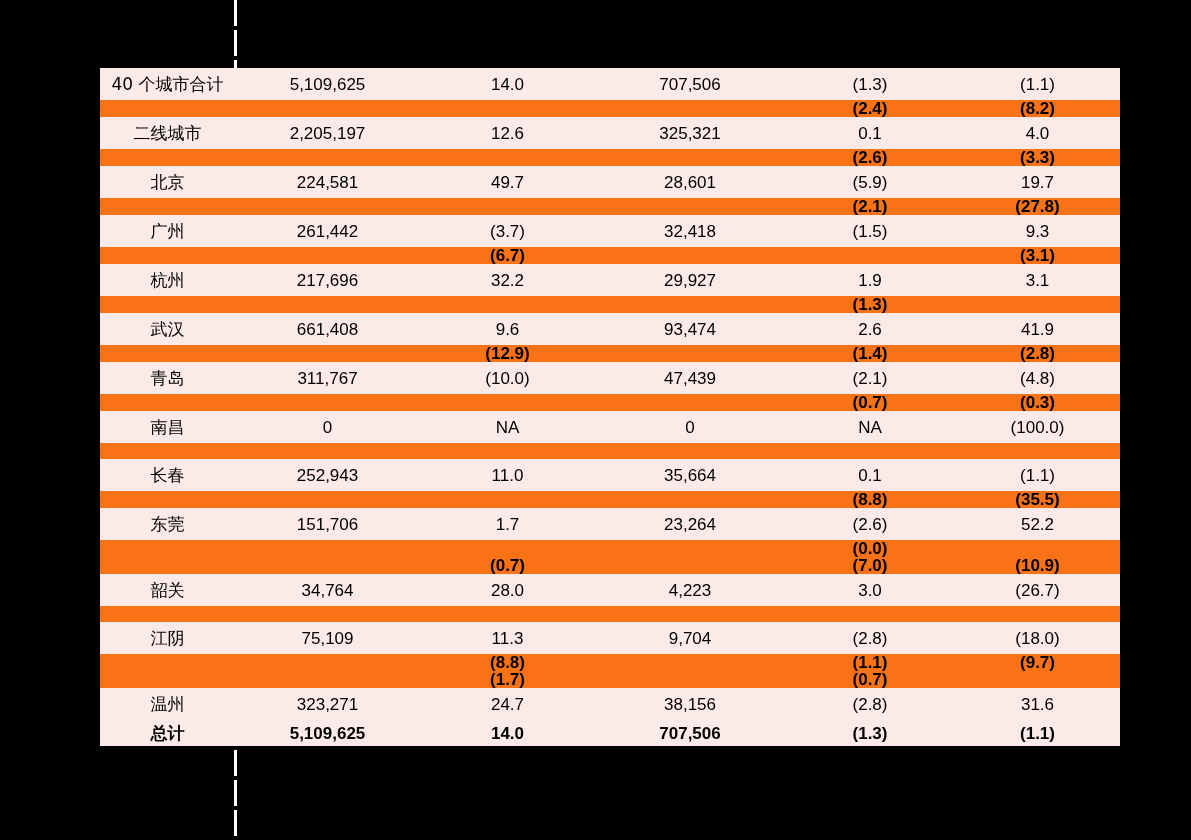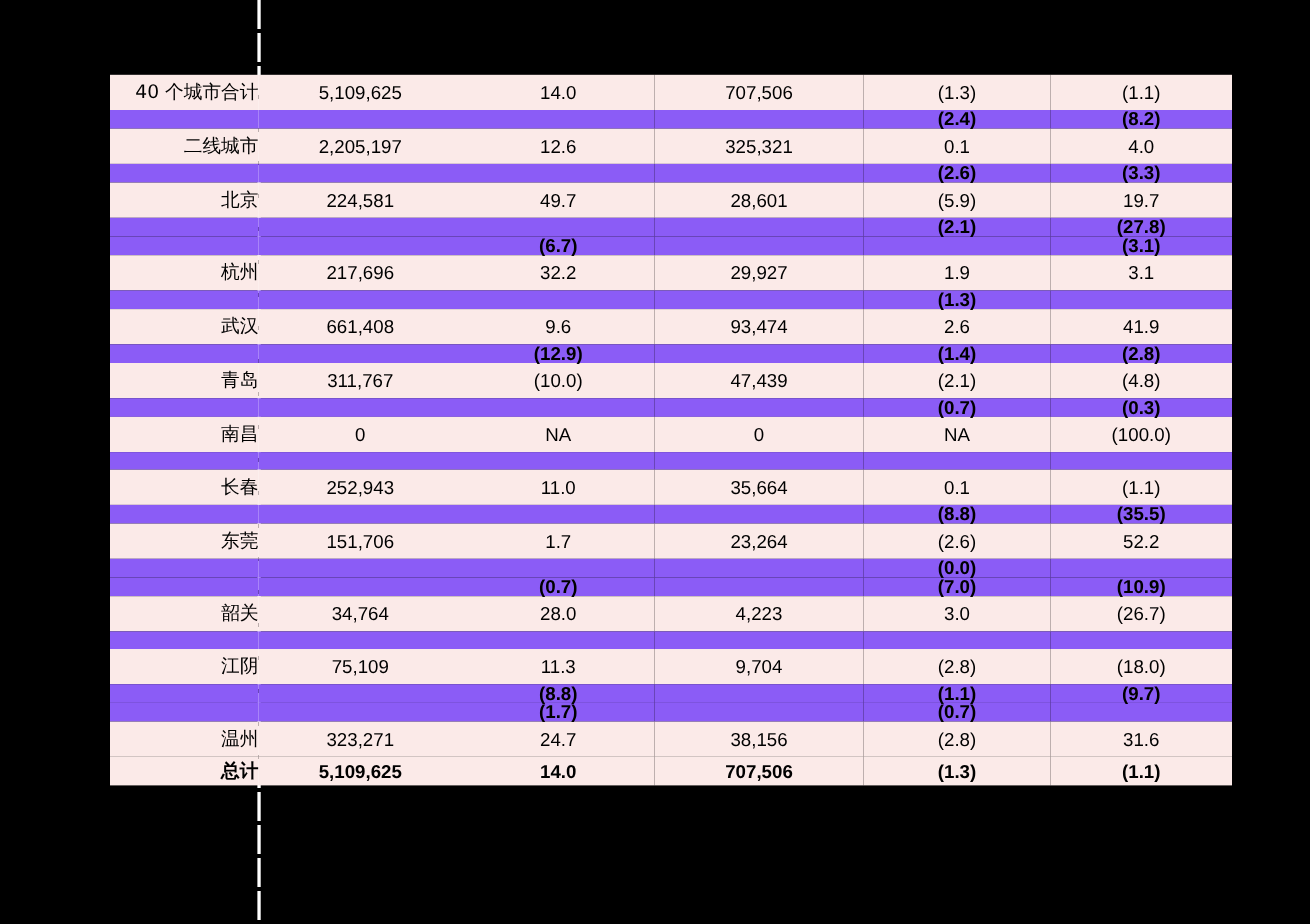--- a/index.html
+++ b/index.html
@@ -52,25 +52,25 @@
 
   
   col.c-label { width: 135px; }
   col.c-v1    { width: 185px; }
   col.c-v2    { width: 175px; }
   col.c-v3    { width: 190px; }
   col.c-v4    { width: 170px; }
   col.c-v5    { width: 165px; }
 
   tr.data-row  { background: #fbeae8; height: 32px; }
-  tr.gap-row   { background: #8b5cf6; height: 16px; }
+  tr.gap-row   { background: #f97316; height: 16px; }
   tr.total-row { background: #fbeae8; height: 26px; }
 
   td.label {
-    text-align: right;
+    text-align: center;
     padding-left: 4px;
     font-family: "DejaVu Sans", "Liberation Sans", sans-serif;
     font-size: 16px;
   }
   td.num { text-align: center; }
 
   tr.data-row td  { vertical-align: middle; }
   tr.gap-row td   { vertical-align: middle; font-weight: bold; font-size: 16px; }
   tr.total-row td { vertical-align: middle; font-weight: bold; }
 
@@ -134,20 +134,28 @@
         <td class="num pos">19.7</td>
       </tr>
       <tr class="gap-row">
         <td class="label"></td>
         <td class="num gapneg"></td>
         <td class="num gapneg"></td>
         <td class="num gapneg"></td>
         <td class="num gapneg">(2.1)</td>
         <td class="num gapneg">(27.8)</td>
       </tr>
+      <tr class="data-row">
+        <td class="label">广州</td>
+        <td class="num pos">261,442</td>
+        <td class="num neg">(3.7)</td>
+        <td class="num pos">32,418</td>
+        <td class="num neg">(1.5)</td>
+        <td class="num pos">9.3</td>
+      </tr>
       <tr class="gap-row">
         <td class="label"></td>
         <td class="num gapneg"></td>
         <td class="num gapneg">(6.7)</td>
         <td class="num gapneg"></td>
         <td class="num gapneg"></td>
         <td class="num gapneg">(3.1)</td>
       </tr>
       <tr class="data-row">
         <td class="label">杭州</td>

